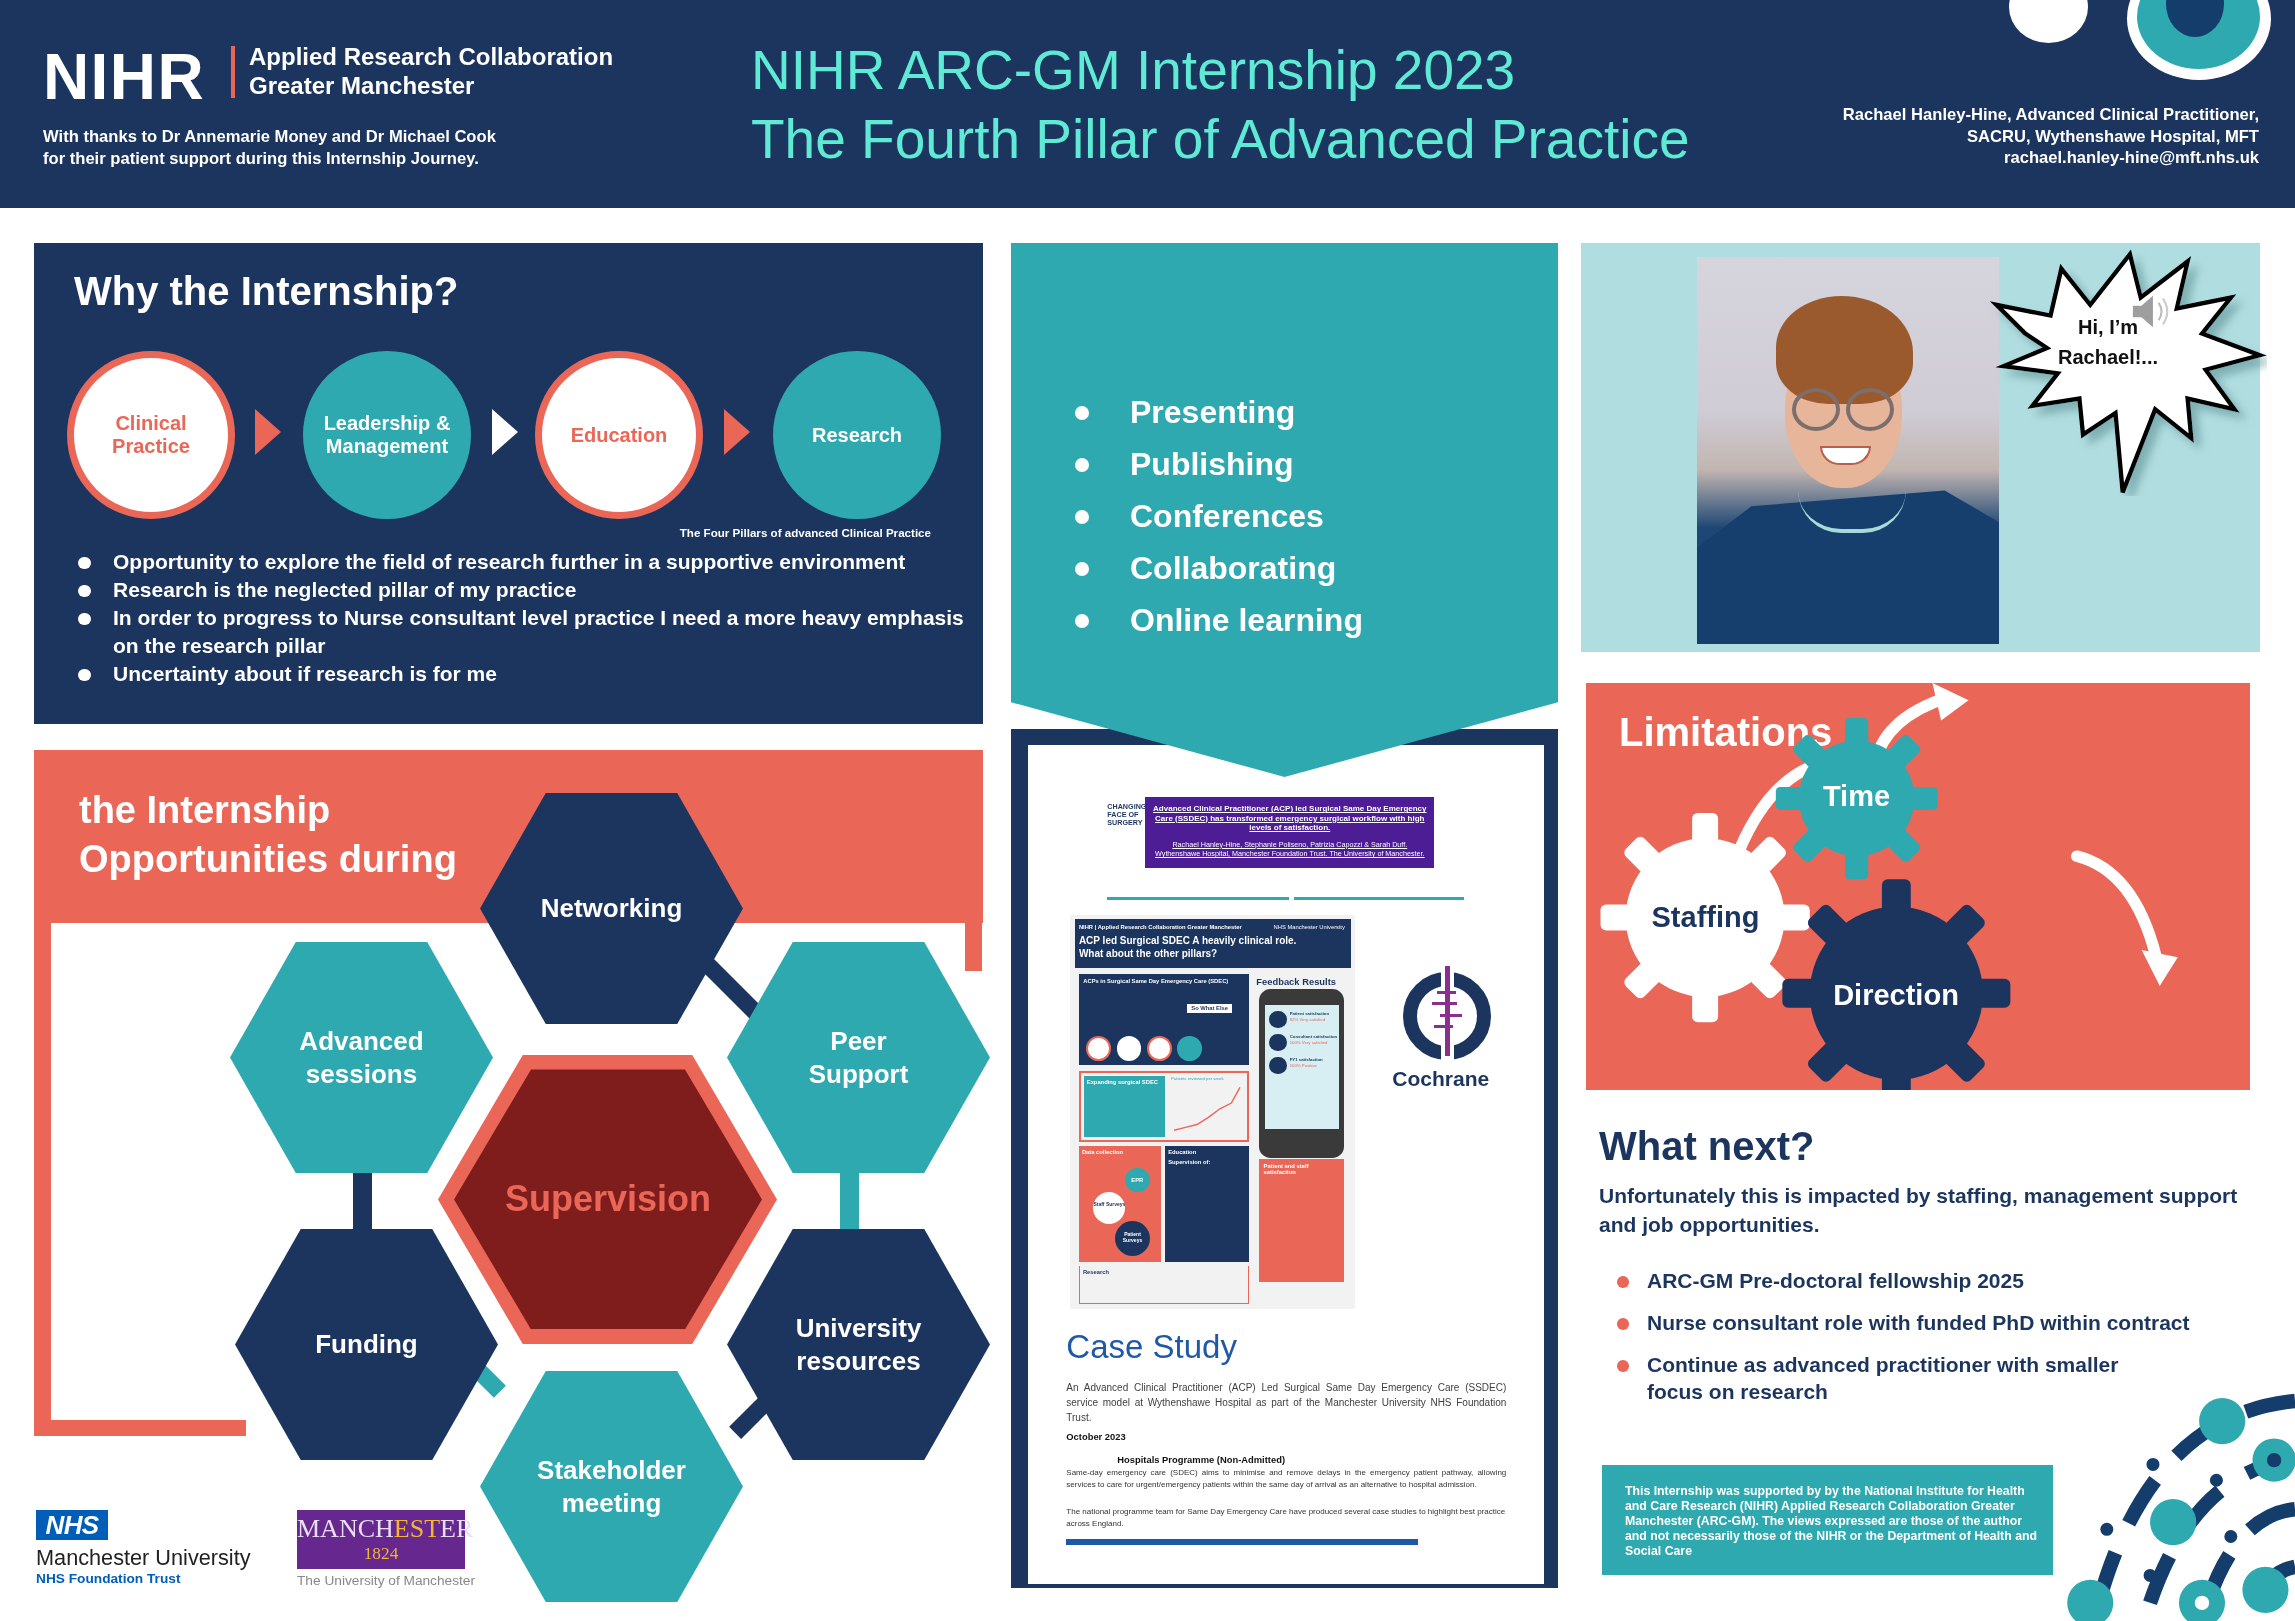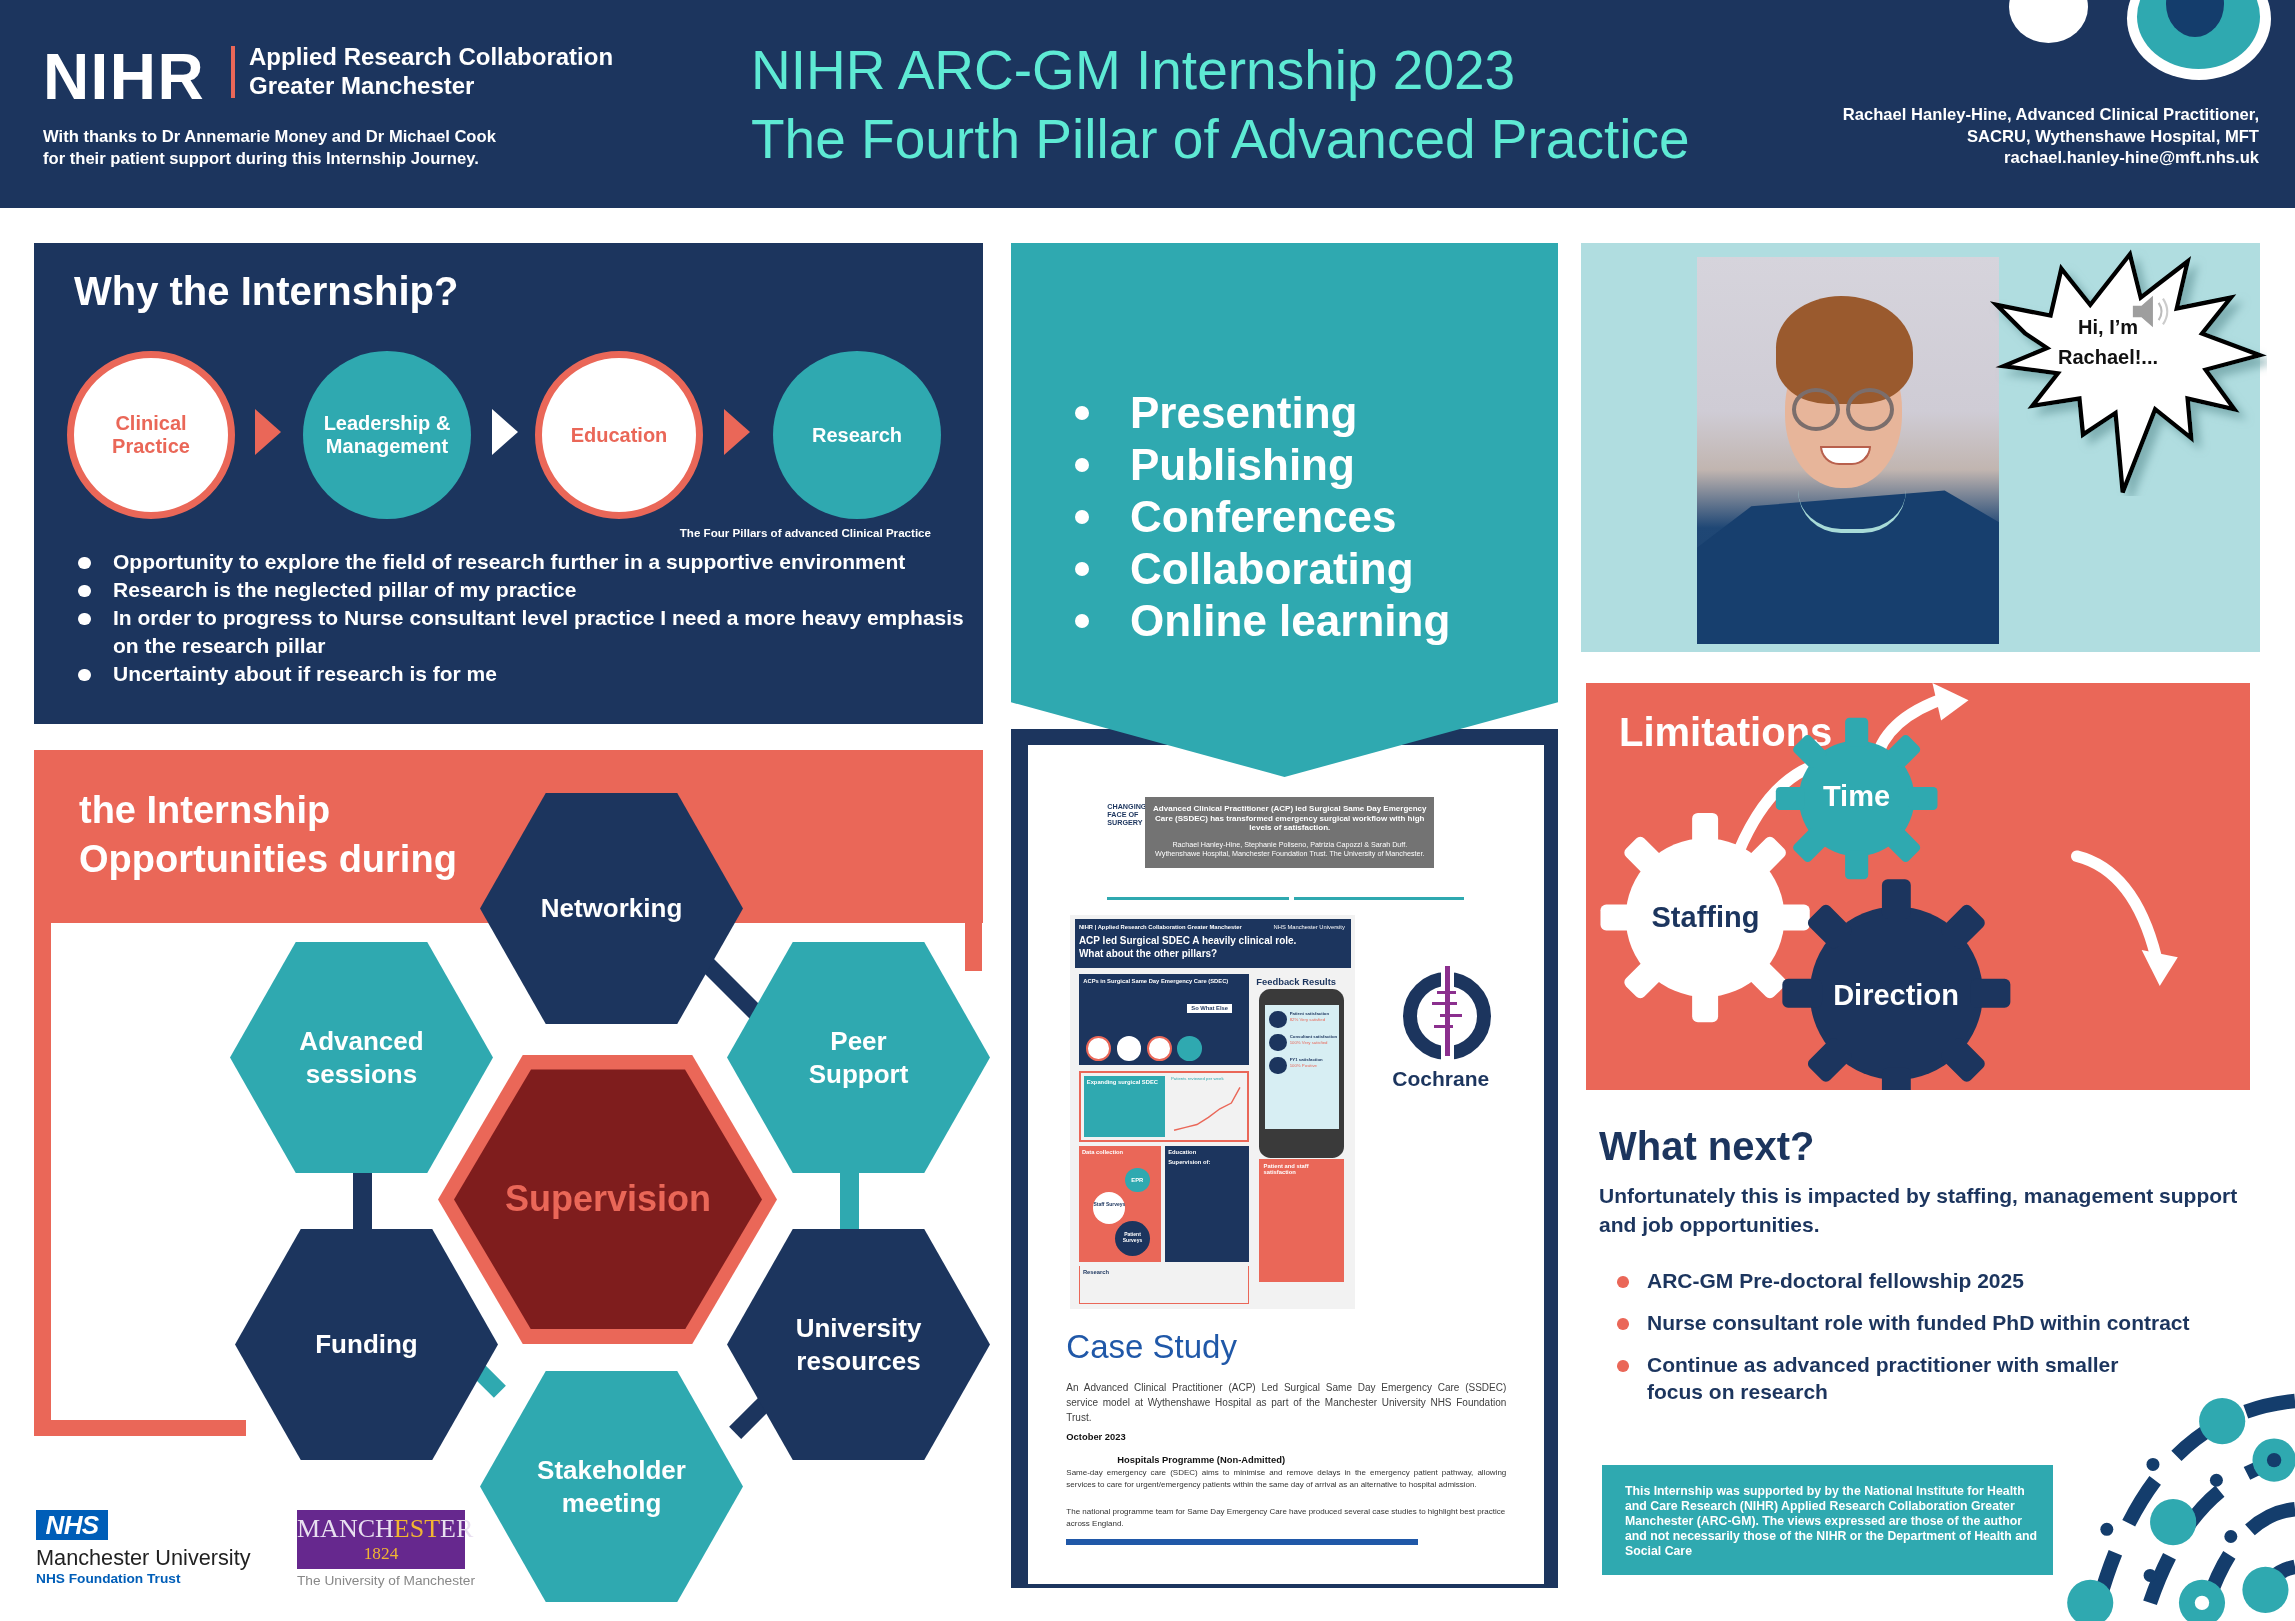--- a/index.html
+++ b/index.html
@@ -53,28 +53,28 @@
   .mu-name { left: 36px; top: 1545px; font-size: 21.7px; color: #222; }
   .mu-trust { left: 36px; top: 1571px; font-size: 13.7px; color: #005eb8; font-weight: bold; }
   .uom-box { left: 297px; top: 1510px; width: 168px; height: 59px; background: #66288e; text-align: center; font-family: "Liberation Serif", serif; color: #e8dff0; font-size: 26px; line-height: 30px; padding-top: 4.3px; }
   .uom-box .gold { color: #f2b631; }
   .uom-year { display: block; font-size: 17.3px; line-height: 19px; color: #f2b631; }
   .uom-name { left: 297px; top: 1573px; font-size: 13.7px; color: #888; }
 
   
   #ach { left: 1011px; top: 243px; width: 547px; height: 534px; background: #2fa9b0; clip-path: polygon(0 0, 100% 0, 100% 86%, 50% 100%, 0 86%); }
   .ach-title { left: 40px; top: 24.6px; color: #fff; font-size: 41px; font-weight: bold; line-height: 52px; }
-  .ach-list { left: 64px; top: 150px; list-style: none; color: #fff; font-size: 44px; font-weight: bold; }
+  .ach-list { left: 64px; top: 150px; list-style: none; color: #fff; font-size: 32px; font-weight: bold; }
   .ach-list li { position: relative; padding-left: 55px; height: 52px; line-height: 39px; }
   .ach-list li::before { content: ""; position: absolute; left: 0; top: 13px; width: 14.4px; height: 14.4px; border-radius: 50%; background: #fff; }
 
   
   #evid { left: 1011px; top: 729px; width: 547px; height: 859px; background: #1c355e; z-index: 0; }
   .evid-inner { left: 17.3px; top: 16px; width: 516px; height: 839px; background: #fff; }
-  .conf-banner { left: 117px; top: 52px; width: 289px; height: 71px; background: #737373; color: #fff; font-size: 7.2px; text-align: center; padding: 7.2px 5.8px; line-height: 9.4px; }
+  .conf-banner { left: 117px; top: 52px; width: 289px; height: 71px; background: #4c1d95; color: #fff; font-size: 7.2px; text-align: center; padding: 7.2px 5.8px; line-height: 9.4px; text-decoration: underline; }
   .conf-logo { left: 79px; top: 58px; width: 39px; height: 65px; font-size: 7.2px; color: #1c355e; font-weight: bold; line-height: 8px; }
   .conf-line1 { left: 79px; top: 152px; width: 182px; height: 2.9px; background: #2fa9b0; }
   .conf-line2 { left: 266px; top: 152px; width: 170px; height: 2.9px; background: #2fa9b0; }
   
   .mini { left: 42px; top: 170px; width: 285px; height: 394px; background: #f2f2f2; padding: 4.3px; }
   .mini-head { left: 4.3px; top: 4.3px; width: 276px; height: 49px; background: #1c355e; color: #fff; }
   .mini-nihr { left: 4.3px; top: 4.3px; font-size: 8px; font-weight: bold; }
   .mini-title { left: 4.3px; top: 16px; font-size: 10px; font-weight: bold; line-height: 12.3px; }
   .mini-nhs { right: 5.8px; top: 4.3px; font-size: 5.8px; text-align: right; line-height: 7.2px; }
   .mini-acp { left: 8.7px; top: 59px; width: 170px; height: 91px; background: #1c355e; color: #fff; font-size: 5.8px; font-weight: bold; padding: 4.3px; }

